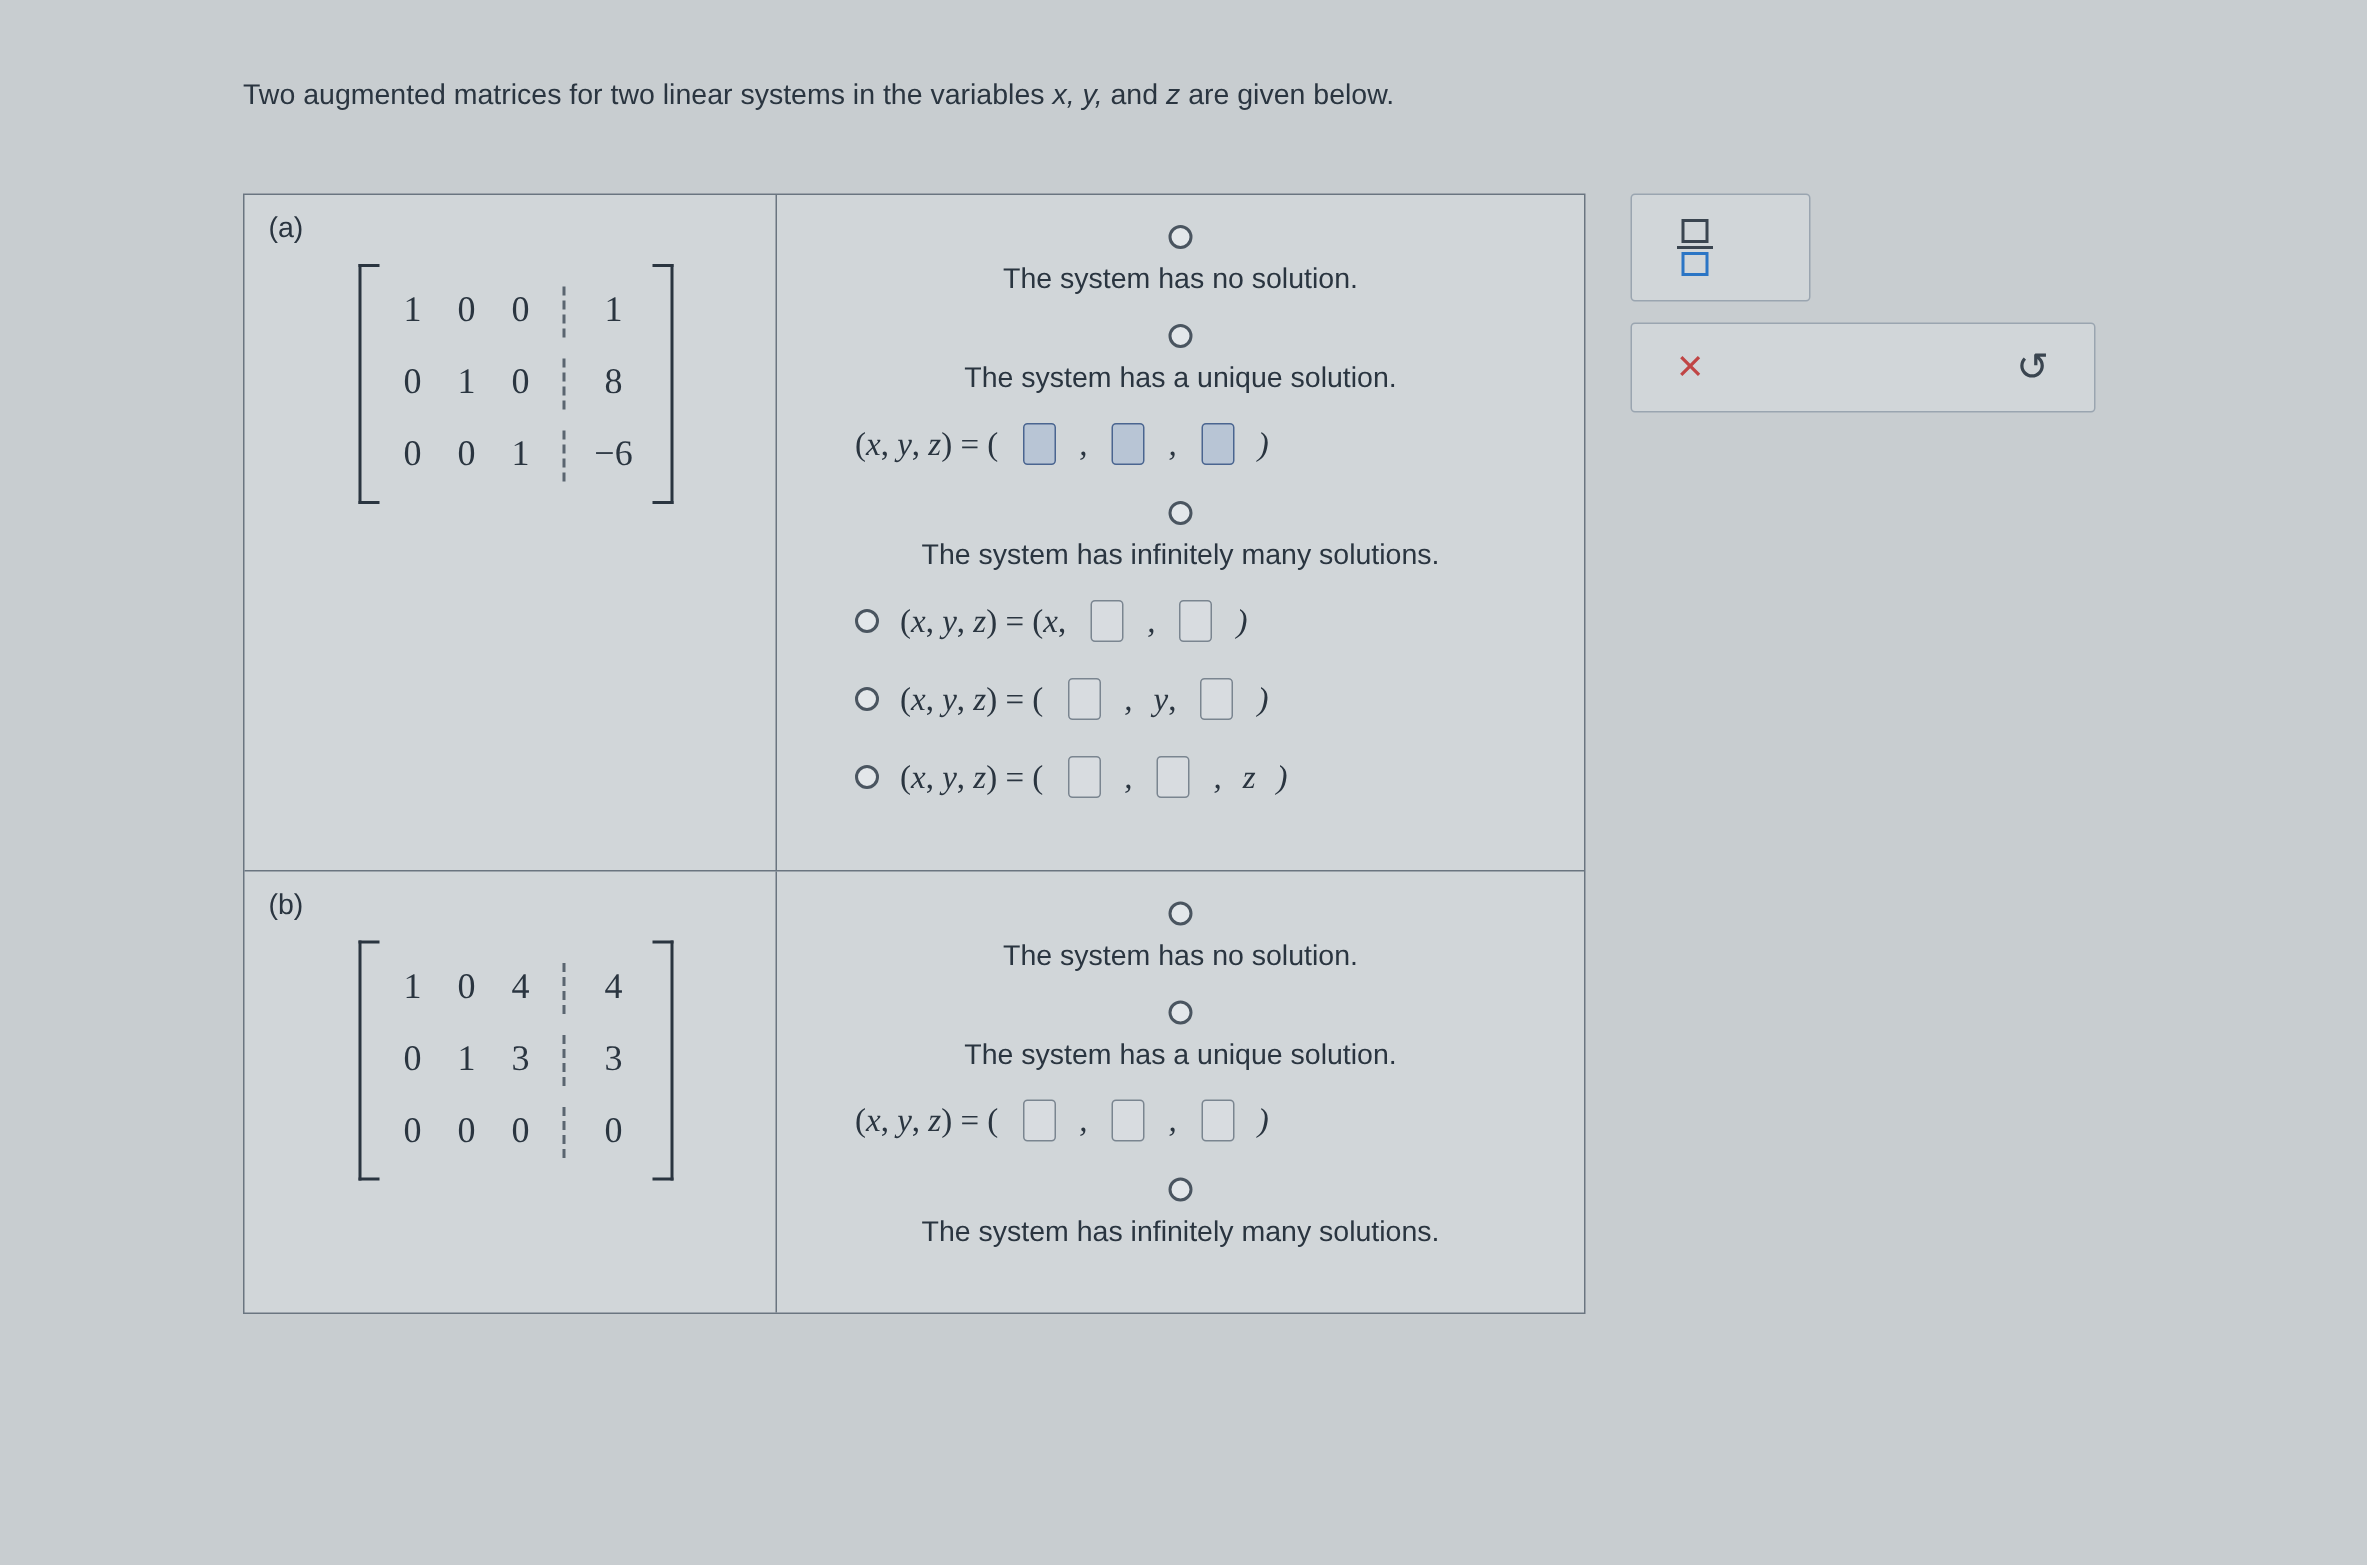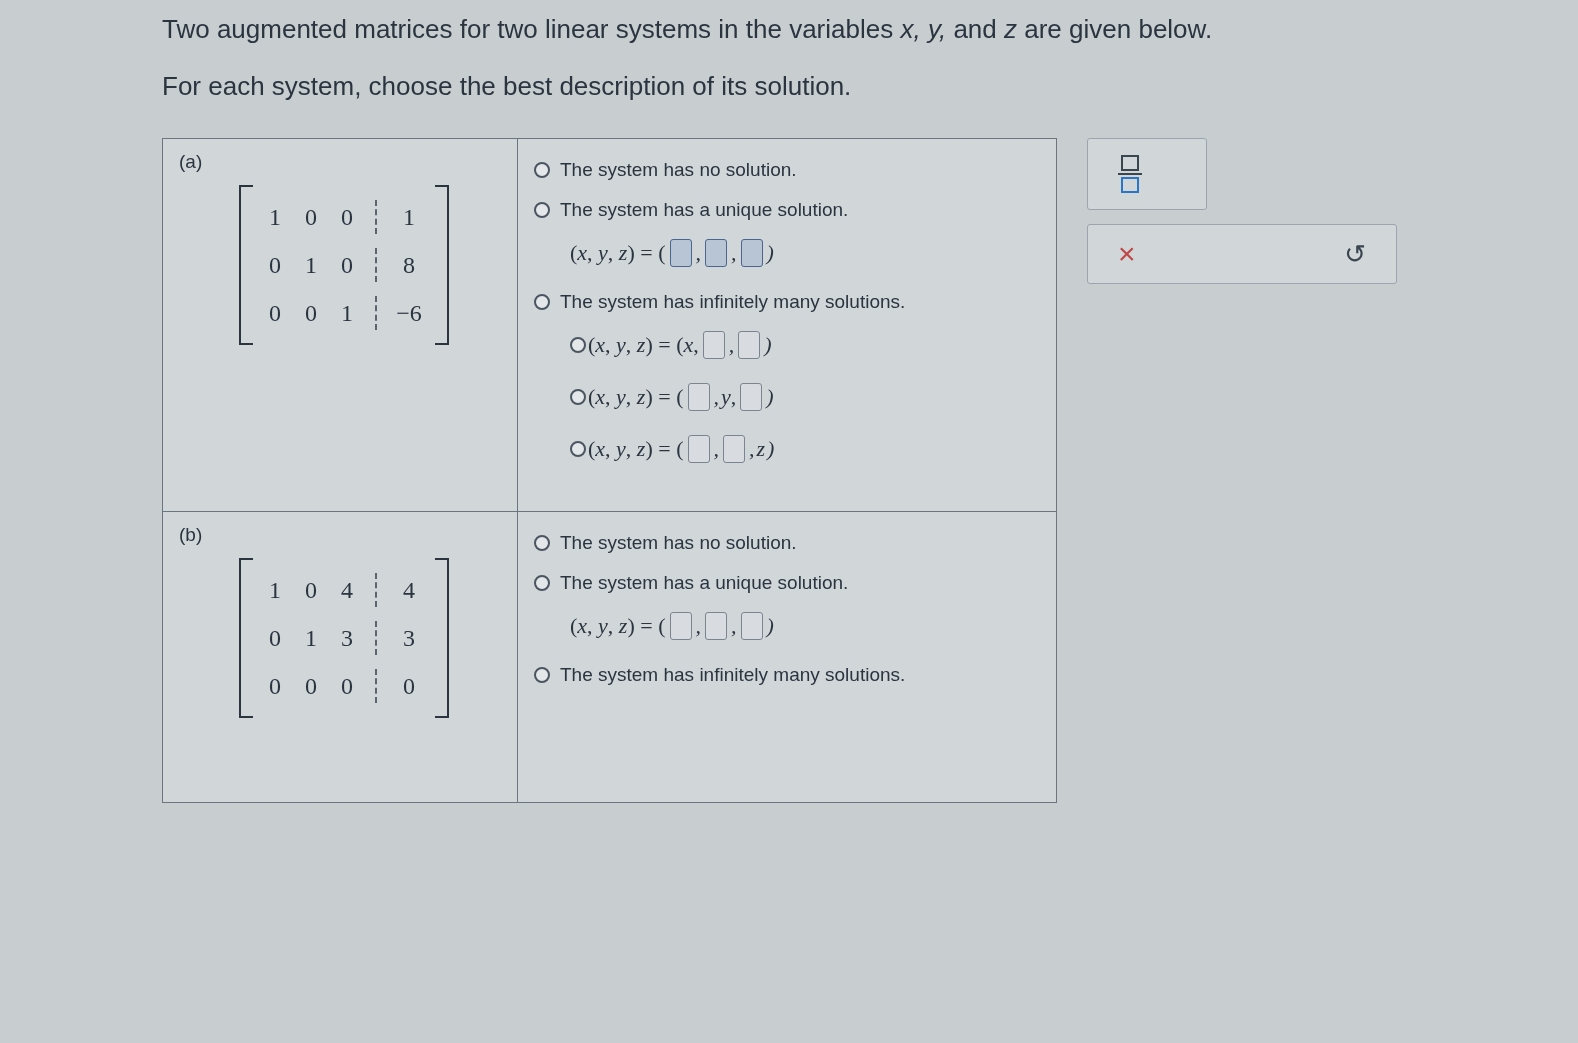--- a/index.html
+++ b/index.html
@@ -12,21 +12,22 @@
     height: 1043px;
     overflow: hidden;
     position: relative;
   }
   .page {
     padding: 10px 0 0 162px;
   }
   .instructions {
     margin-bottom: 32px;
     line-height: 1.5;
-    font-size: 26px;
+    font-size: 19px;
+    margin-top: 40px;
   }
   .instructions .xyz { font-style: italic; }
   .table-wrap {
     display: flex;
     align-items: flex-start;
     gap: 30px;
   }
   .problems {
     border: 1px solid #6a7580;
     background: #d1d6d9;
@@ -80,25 +81,26 @@
     margin: 0 10px;
   }
   .maug { width: 44px; text-align: center; }
 
   .option {
     display: flex;
     align-items: center;
     gap: 10px;
     margin: 8px 0 18px 0;
     font-size: 19px;
+    flex-direction: column;
   }
   .sub-option {
     display: flex;
     align-items: center;
-    gap: 2px;
+    gap: 14px;
     margin: 10px 0 24px 36px;
     font-size: 20px;
     font-family: "Times New Roman", serif;
     text-align: center;
   }
   .radio {
     width: 16px; height: 16px;
     border: 2px solid #4a5560;
     border-radius: 50%;
     flex-shrink: 0;
@@ -168,21 +170,20 @@
 </style>
 </head>
 <body>
 
 <div class="page">
   <div class="instructions">
     <div>
       <span>Two augmented matrices for two linear systems in the variables </span><span class="xyz">x, y,</span><span> and </span><span class="xyz">z</span><span> are given below.</span>
     </div>
     <div style="height:18px"></div>
-    <div>For each system, choose the best description of its solution.</div>
   </div>
 
   <div class="table-wrap">
     <div class="problems">
 
       <div class="row">
         <div class="cell-left">
           <div class="part-label">(a)</div>
           <div class="matrix">
             <div class="mrow">

